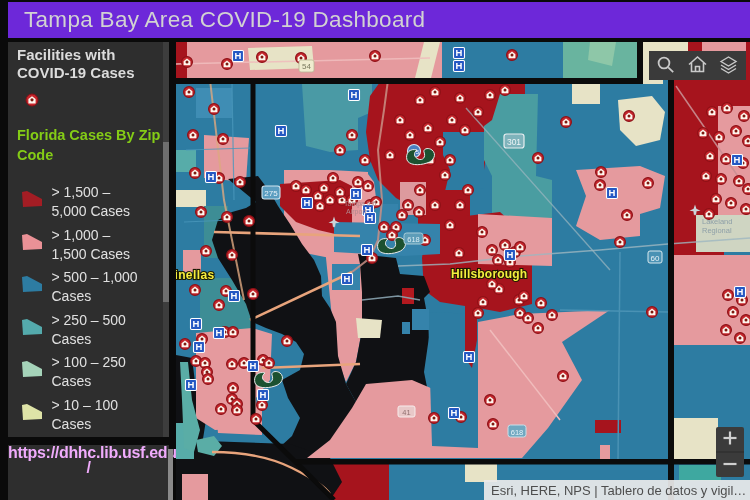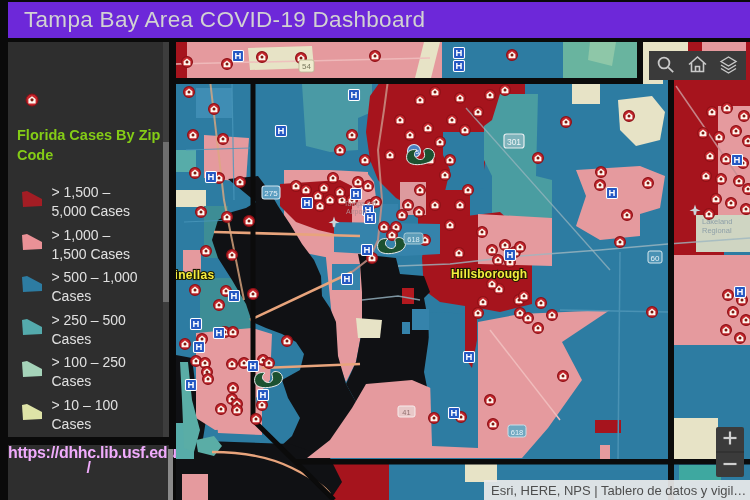--- a/index.html
+++ b/index.html
@@ -19,20 +19,21 @@
   .scthumb2{position:absolute;left:160px;top:4px;width:5px;height:51px;background:#8a8a8a;}
   svg text{font-family:"Liberation Sans",sans-serif;}
 </style>
 </head>
 <body>
 
 <div class="titlebar">Tampa Bay Area COVID-19 Dashboard</div>
 
 <div class="panel">
 
+<div class="ph">Facilities with<br>COVID-19 Cases</div>
 
 <svg style="position:absolute;left:17px;top:51px" width="14" height="14" viewBox="-7 -7 14 14">
       <circle r="6" fill="#c5262c" stroke="#8e1016" stroke-width="1"></circle>
       <path d="M-3.6,-0.9 L0,-3.8 L3.6,-0.9 L3.6,3.4 L-3.6,3.4 Z" fill="#fdf6ee"></path>
       <circle cx="0" cy="-0.2" r="1.6" fill="#7e1a10"></circle>
     </svg>
 
 <div class="ph2">Florida Cases By Zip<br>Code</div>
 
 <div class="lrow" style="top:149px">

